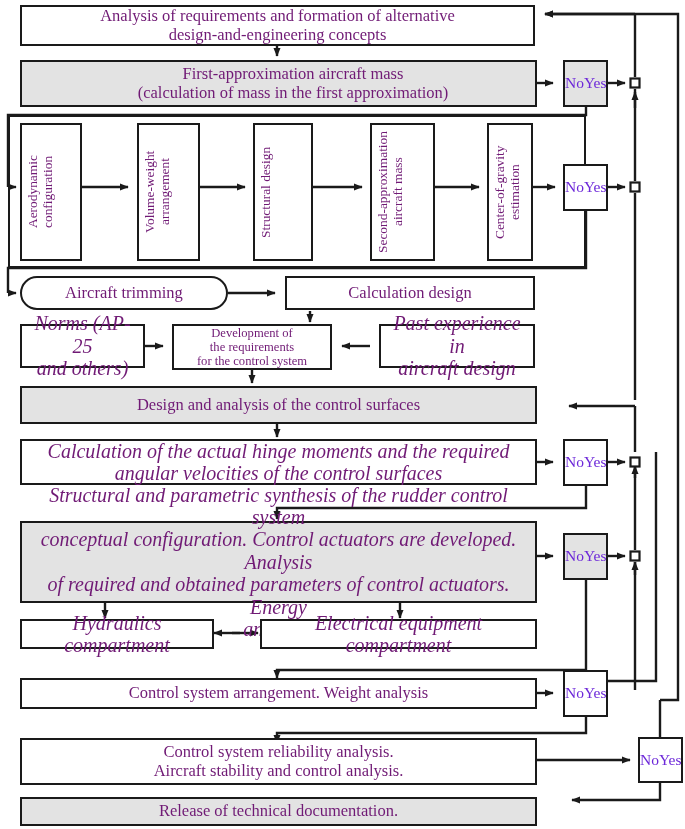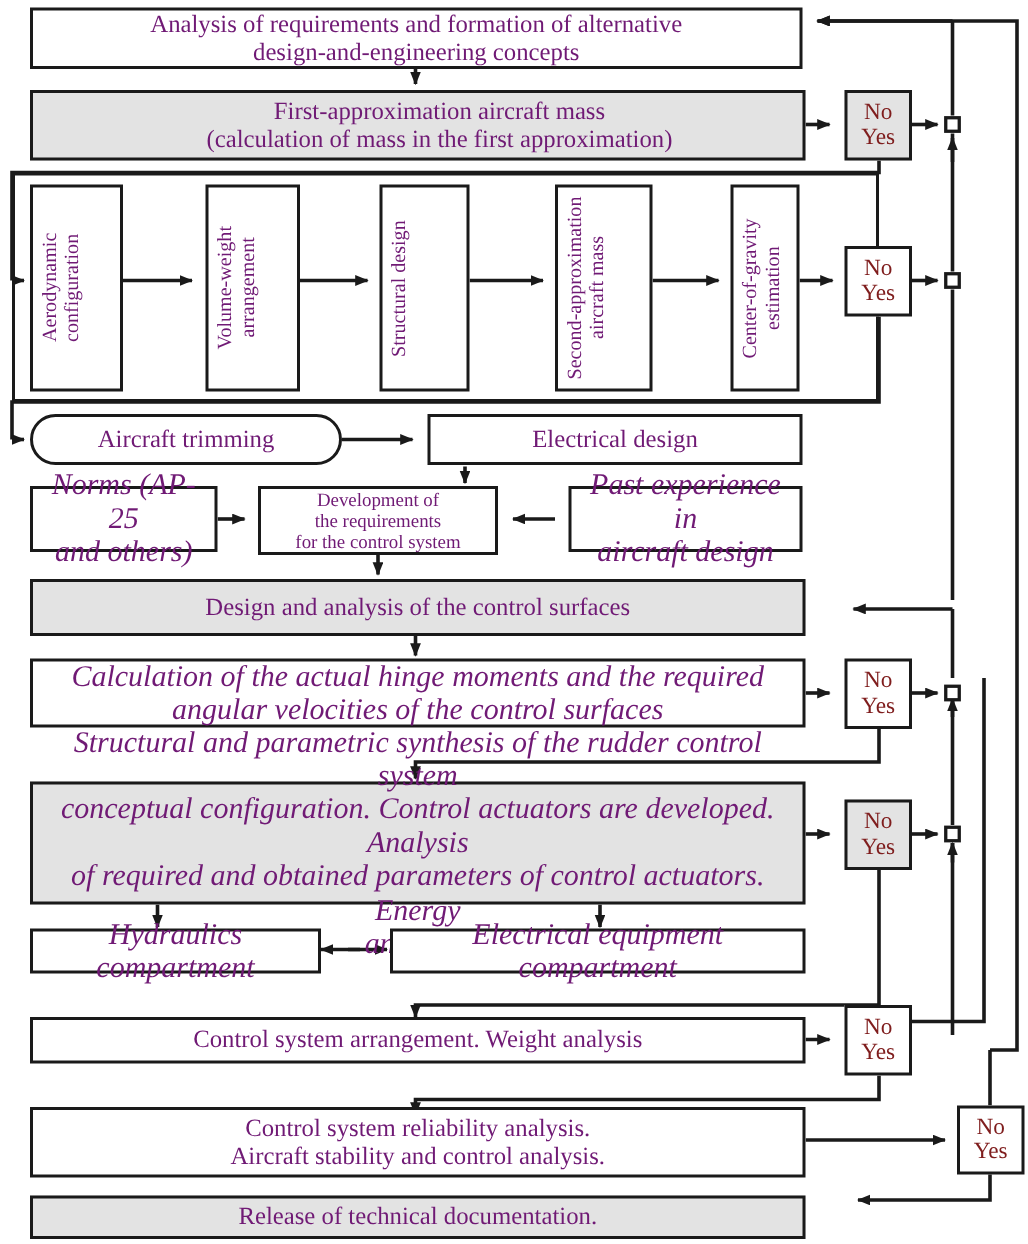--- a/index.html
+++ b/index.html
@@ -48,26 +48,24 @@
   .fs18 { font-size: 16.5px; }
   .fs16 { font-size: 20px; font-style: italic; }
   .fs14 { font-size: 13.4px; }
   .fs13 { font-size: 12.6px; }
   .decision {
     position: absolute;
     box-sizing: border-box;
     border: 2px solid #1a1a1a;
     background: #ffffff;
     display: flex;
-    flex-direction: column;
     align-items: center;
-    justify-content: center;
     font-size: 15.5px;
     line-height: 1.06;
-    color: #7f1d1d;
+    color: #6d28d9;
   }
   .decision.shaded { background: #e3e3e3; }
   .frame {
     position: absolute;
     box-sizing: border-box;
     border: 2px solid #1a1a1a;
     background: transparent;
   }
 </style>
 </head>
@@ -205,21 +203,21 @@
 
   <div class="node vert fs14" style="left:487px; top:123px; width:46px; height:138px;">
     <span class="txt">Center-of-gravity estimation</span>
   </div>
 
   <div class="node fs18" style="left:20px; top:276px; width:208px; height:34px;border-radius:17px;">
     <span class="txt">Aircraft trimming</span>
   </div>
 
   <div class="node fs18" style="left:285px; top:276px; width:250px; height:34px;">
-    <span class="txt">Electrical design</span>
+    <span class="txt">Calculation design</span>
   </div>
 
   <div class="node fs16" style="left:20px; top:324px; width:125px; height:44px;">
     <span class="txt">
       <span>Norms (AP-25</span><br>
       <span>and others)</span>
     </span>
   </div>
 
   <div class="node fs13" style="left:172px; top:324px; width:160px; height:46px;">

